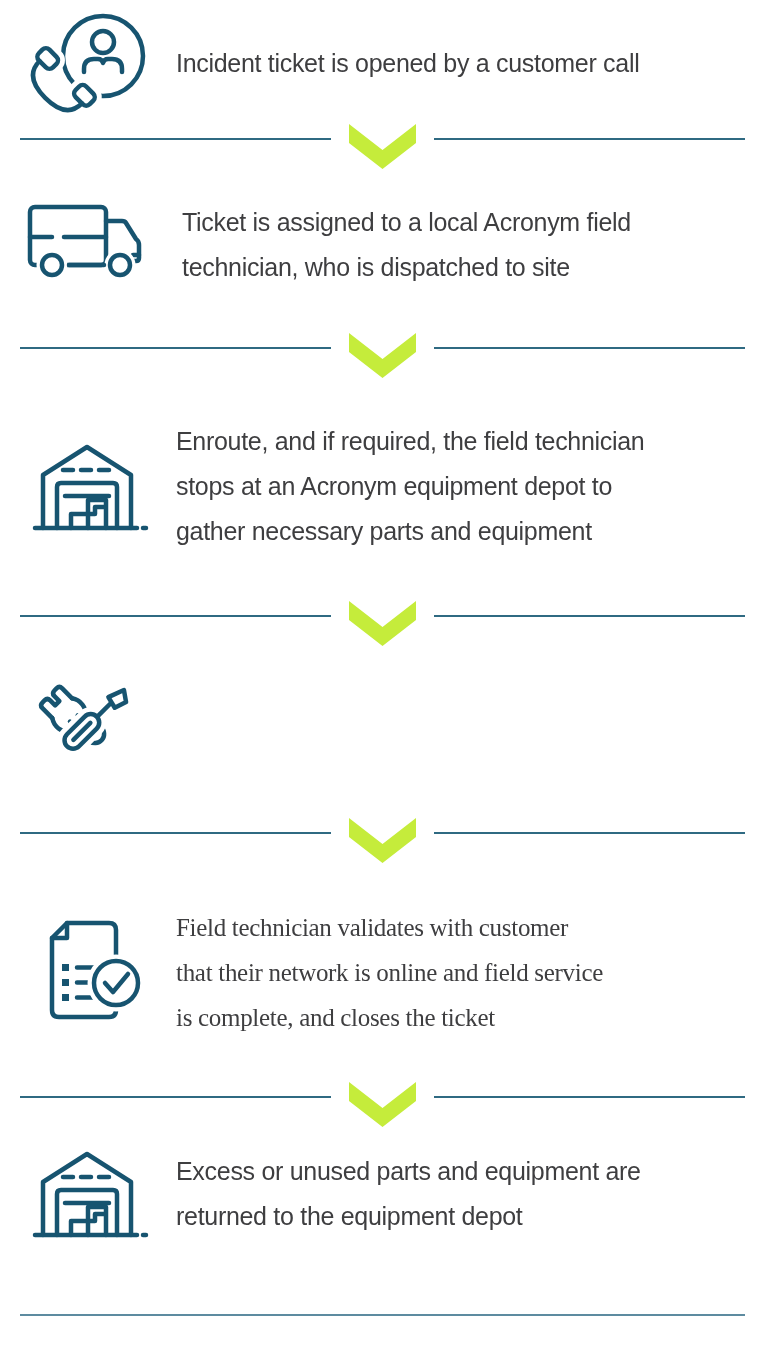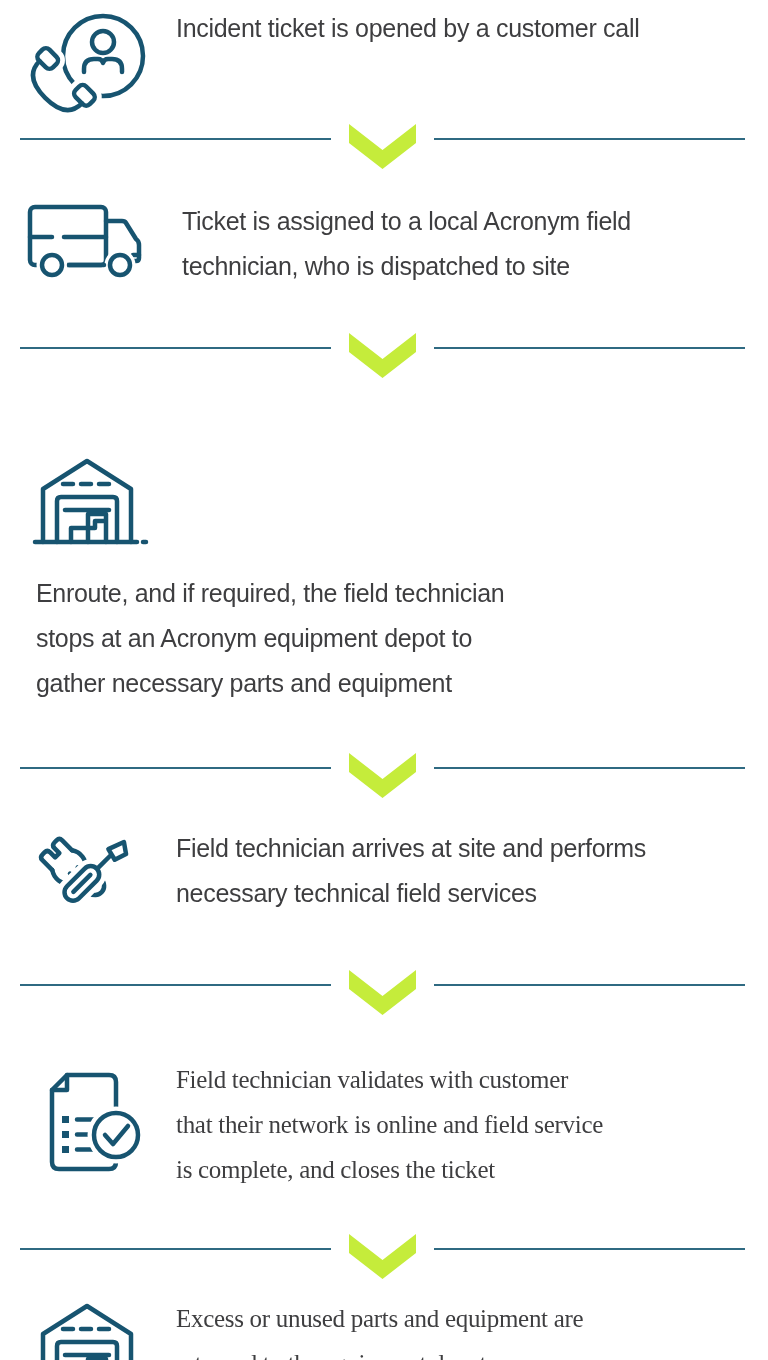--- a/index.html
+++ b/index.html
@@ -1,43 +1,43 @@
 <!DOCTYPE html>
 <html style="--icon: #175470; --divider-line: #2f6a82; --chevron: #c5ec3b; --bottom-line: #5d8ba0; --text: #3e3e40;"><head>
 <meta charset="utf-8">
 <style>
   html,body{margin:0;padding:0;background:#ffffff;}
   .page{
     width:768px;height:1360px;box-sizing:border-box;
     padding:6px 23px 0 20px;overflow:hidden;background:#fff;
     font-family:"Liberation Sans","DejaVu Sans",sans-serif;
   }
-  .step{display:flex;}
+  .step{display:flex;align-items:center;}
   .icon-col{width:140px;flex:0 0 140px;display:flex;justify-content:center;align-items:center;}
   .icon-svg{color:var(--icon,#175470);display:block;}
   .icon-svg .s{fill:none;stroke:currentColor;stroke-width:4.5;stroke-linecap:round;stroke-linejoin:round;}
   .icon-svg .sf{fill:#fff;stroke:currentColor;stroke-width:4.5;stroke-linecap:round;stroke-linejoin:round;}
   .icon-svg .halo{fill:#fff;stroke:#fff;stroke-width:14;stroke-linecap:round;stroke-linejoin:round;}
   .icon-svg .halo2{fill:#fff;stroke:#fff;stroke-width:5;}
   .icon-svg .dot{fill:currentColor;stroke:none;}
   .text{
     margin-left:16px;font-size:25px;line-height:45px;letter-spacing:-0.3px;
     color:var(--text,#3e3e40);white-space:pre;
   }
   .divider{display:flex;align-items:flex-start;}
   .divider .line{flex:1;height:2px;margin-top:14px;background:var(--divider-line,#2f6a82);}
   .chevron{margin:0 18px;flex:0 0 auto;}
   .chevron polygon{fill:var(--chevron,#c5ec3b);}
   .final-line{height:2px;background:var(--bottom-line,#5d8ba0);margin-top:70px;}
   
   #d1{margin-top:4px;}  #s2{margin-top:30px;gap:6px;}
-  #d2{margin-top:42px;} #s3{margin-top:53px;flex-direction:column;}
+  #d2{margin-top:42px;} #s3{margin-top:41px;}
   #d3{margin-top:47px;} #s4{margin-top:28px;}
   #d4{margin-top:40px;} #s5{margin-top:42px;font-family:Liberation Serif, serif;}
-  #d5{margin-top:42px;} #s6{margin-top:17px;font-family:Liberation Serif, serif;}
+  #d5{margin-top:42px;} #s6{margin-top:17px;}
 </style>
 </head>
 <body>
 
 <div class="page">
 
   <section class="step" id="s1">
     <div class="icon-col">
       <svg class="icon-svg" width="126" height="114" viewBox="0 0 126 114">
         <circle class="s" cx="76" cy="50" r="40"></circle>
@@ -125,22 +125,20 @@
         <g transform="rotate(45 56 50)">
           <path class="halo" fill="none" d="M56 2 L66 9 L62 21 L50 18 Z M56 21 V40"></path>
           <rect class="halo" x="47" y="40" width="17" height="42" rx="8.5"></rect>
           <path class="s" d="M56 2 L66 9 L62 21 L50 18 Z"></path>
           <path class="s" d="M56 21 V40"></path>
           <rect class="sf" x="47" y="40" width="17" height="42" rx="8.5"></rect>
           <path class="s" d="M55.5 49 V73"></path>
         </g>
       </svg>
     </div>
-    <div class="text">Field technician arrives at site and performs
-necessary technical field services</div>
   </section>
 
   <div class="divider" id="d4">
     <div class="line"></div>
     <svg class="chevron" width="67" height="45" viewBox="0 0 67 45">
         <polygon points="0,0 33.5,26 67,0 67,19 33.5,45 0,19"></polygon>
       </svg>
     <div class="line"></div>
   </div>
 

